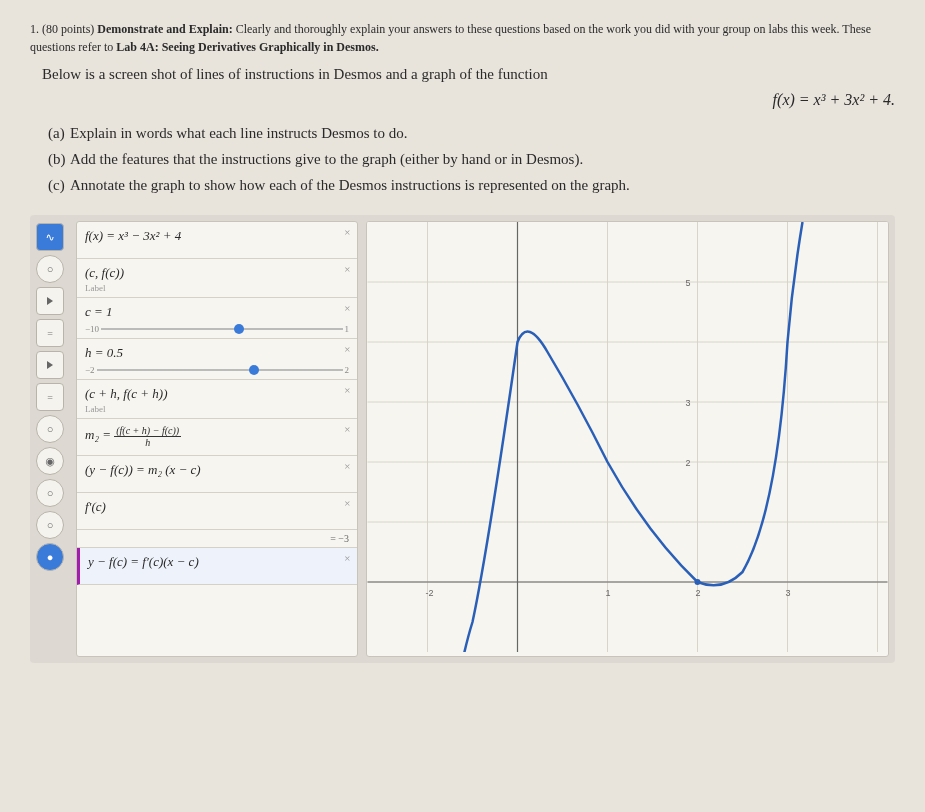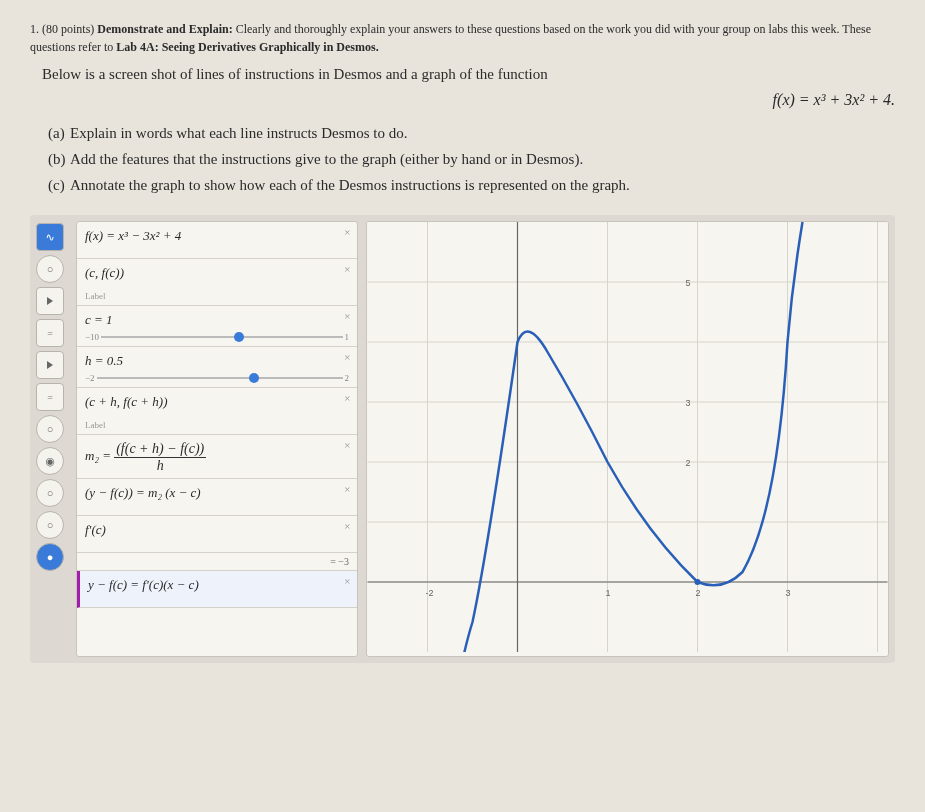--- a/index.html
+++ b/index.html
@@ -70,25 +70,25 @@
   padding: 6px 8px 4px 8px;
   position: relative;
   min-height: 26px;
   font-size: 13px;
   font-style: italic;
 }
 .expr-row .close-x {
   position: absolute; right: 6px; top: 4px;
   font-size: 11px; color: #999;
 }
-.label-hint { font-size: 9px; color: #999; font-style: normal; display: block; margin-top: 10px; }
+.label-hint { font-size: 9px; color: #999; font-style: normal; display: block; margin-top: 2px; }
 .slider-row { display: flex; align-items: center; gap: 2px; margin-top: 4px; font-size: 9px; color: #888; font-style: normal;}
 .slider-track { flex: 1; height: 2px; background: #bbb; position: relative; }
 .slider-thumb { width: 10px; height: 10px; background: #3a7ad9; border-radius: 50%; position: absolute; top: -4px; }
-.frac { display: inline-block; text-align: center; vertical-align: middle; font-size: 14px; }
+.frac { display: inline-block; text-align: center; vertical-align: middle; font-size: 10px; }
 .frac .num { display: block; border-bottom: 1px solid #333; padding: 0 2px; }
 .frac .den { display: block; padding: 0 2px; }
 .readout {
   font-size: 10px; color: #666; font-style: normal;
   padding: 3px 8px; border-bottom: 1px solid #d5d1c8;
   text-align: right;
 }
 .expr-row.highlight { border-left: 3px solid #a21caf; background:#eef2fa; }
 
 .graph-panel {

